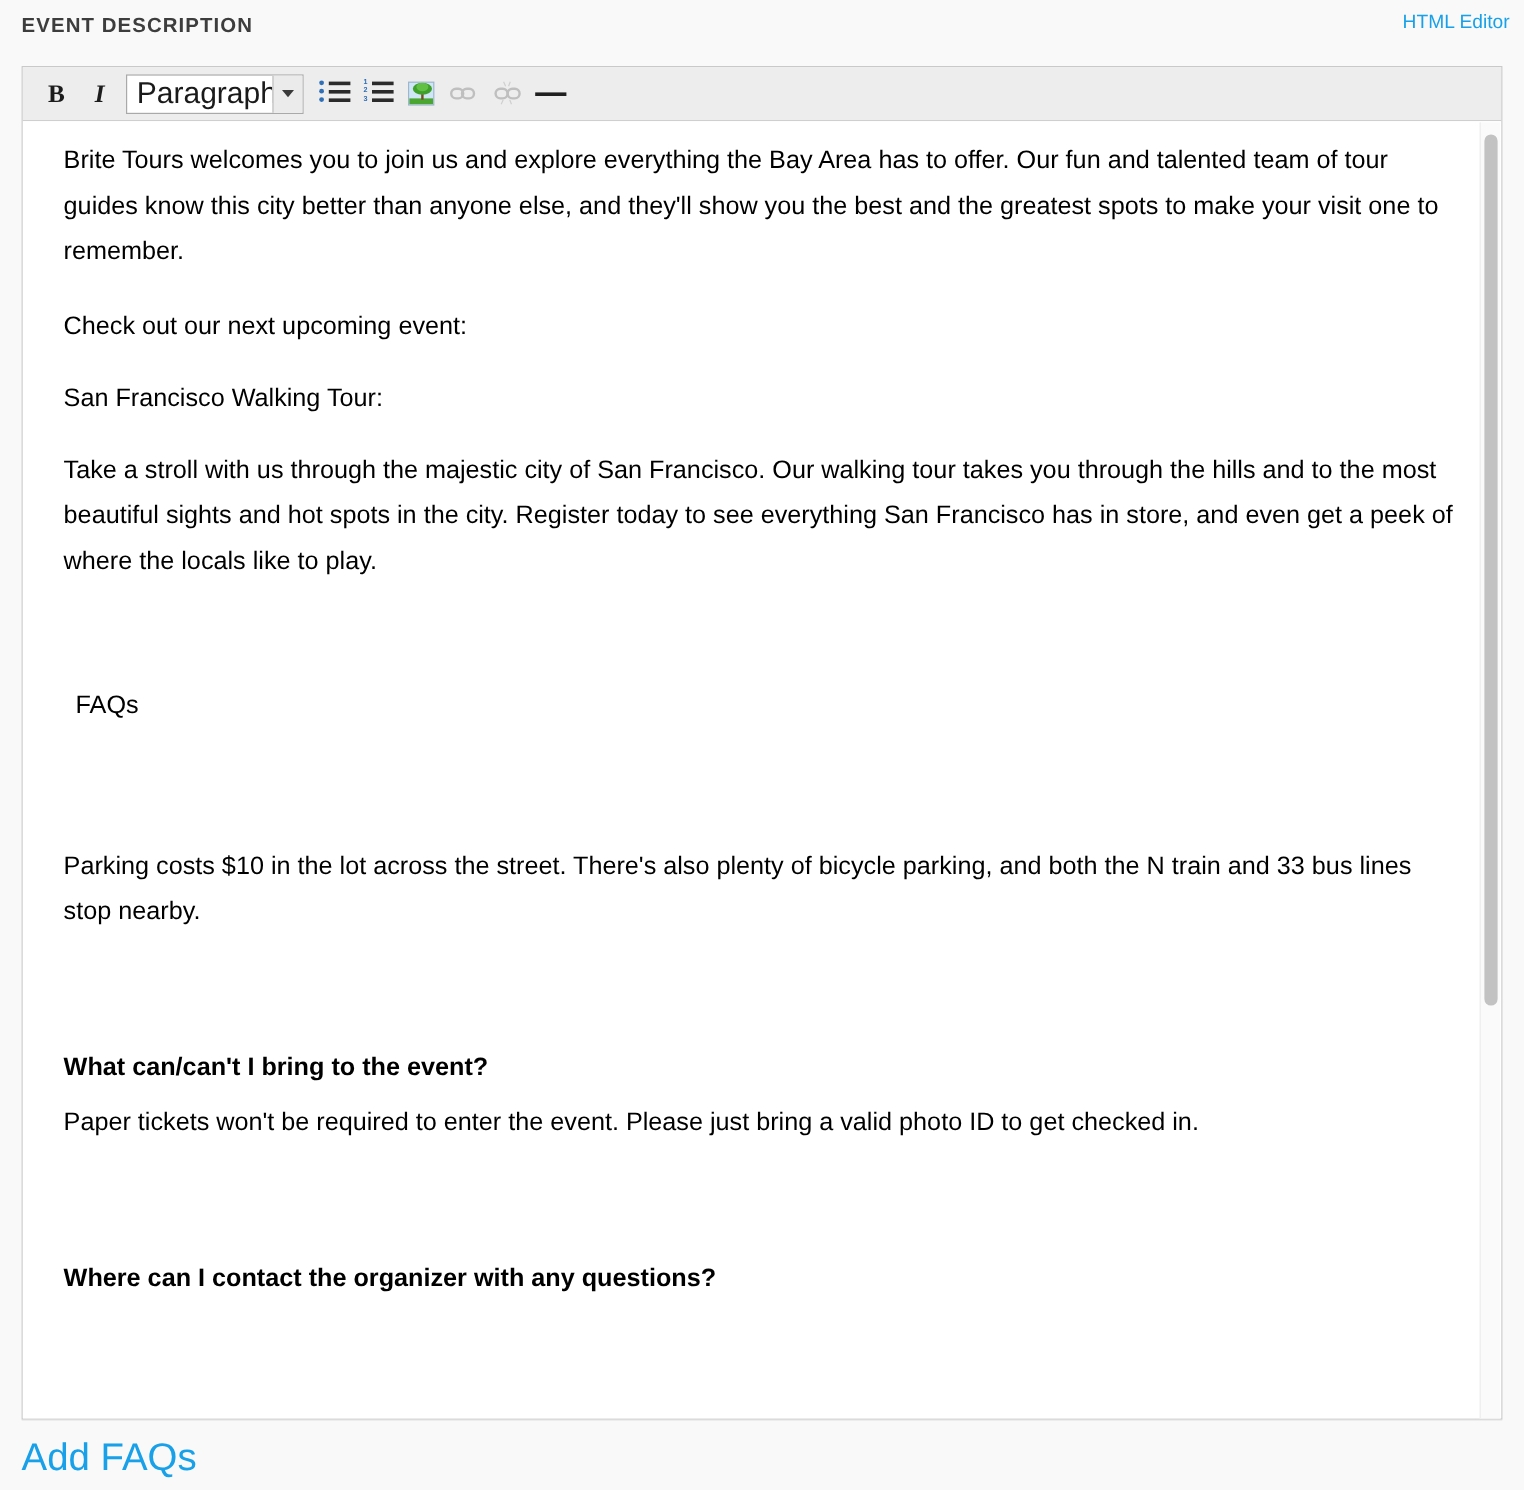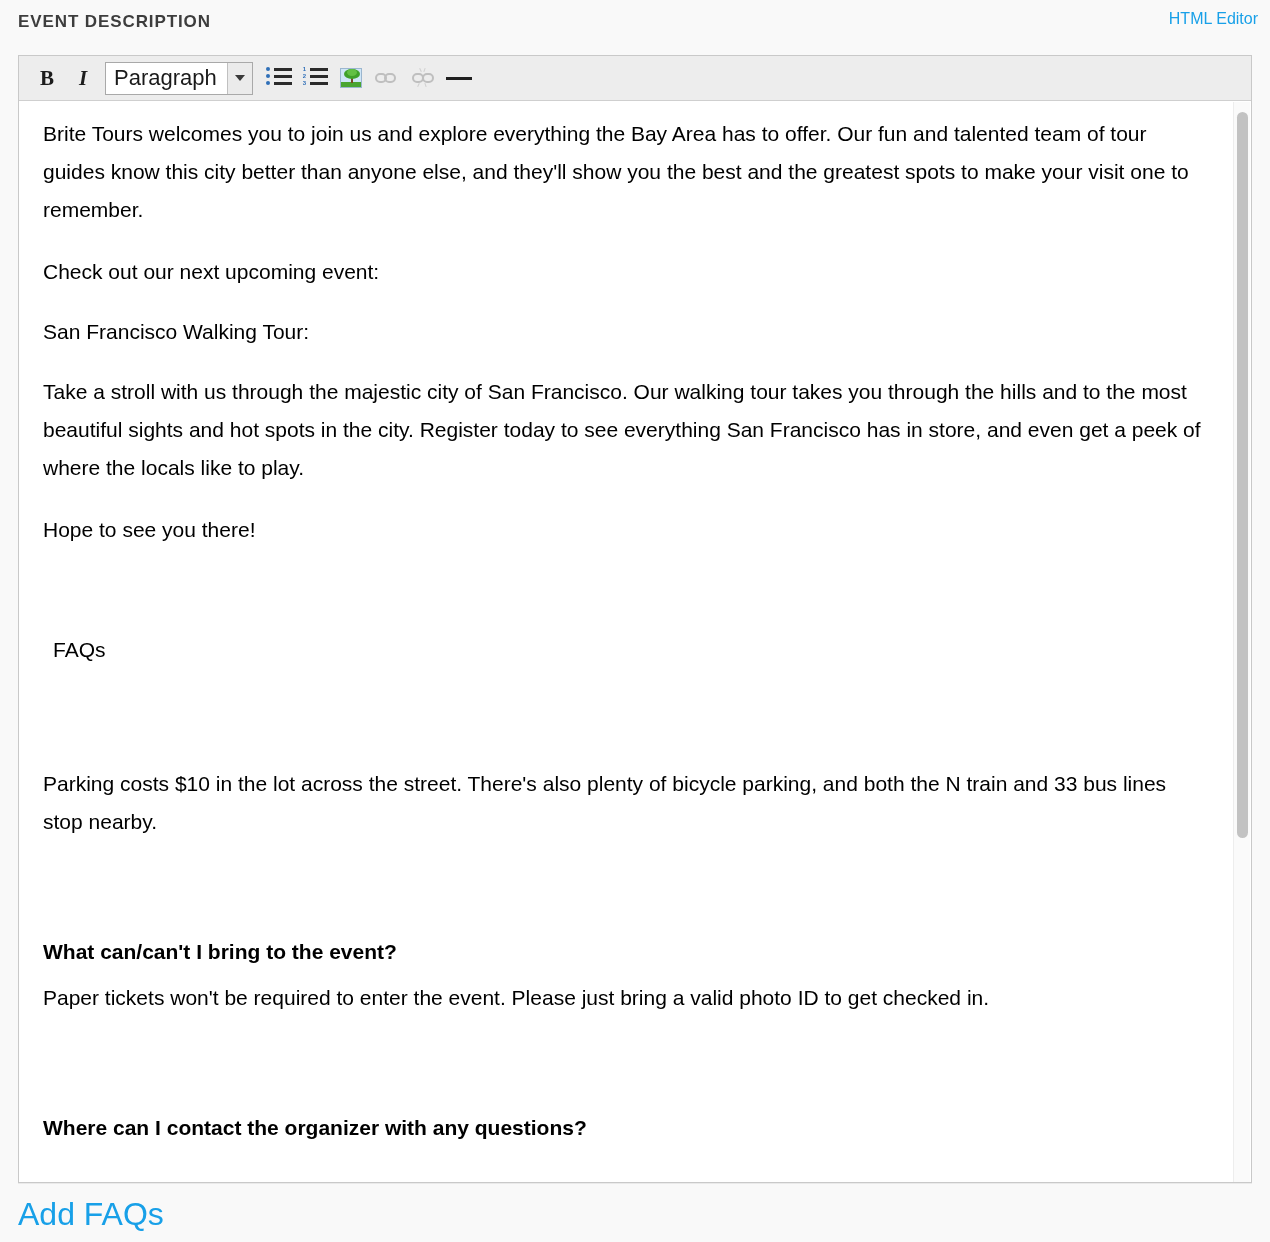--- a/index.html
+++ b/index.html
@@ -107,21 +107,21 @@
     margin: 0 8px 0 4px;
     border: 1px solid #a9a9a9;
     background: #ffffff;
     display: flex;
     align-items: center;
     cursor: pointer;
   }
   .format-select .fs-label {
     flex: 1;
     padding-left: 8px;
-    font-size: 22px;
+    font-size: 25px;
     color: #1a1a1a;
     white-space: nowrap;
     overflow: hidden;
   }
   .format-select .fs-arrow {
     width: 25px;
     height: 31px;
     background: #ebebeb;
     border-left: 1px solid #c0c0c0;
     display: flex;
@@ -202,21 +202,21 @@
 
   
   .content-wrap {
     position: relative;
     height: 1081px;
     background: #ffffff;
     overflow: hidden;
   }
   .content {
     position: absolute;
-    left: 6px; top: 0; right: 0;
+    left: 16px; top: 0; right: 0;
     padding: 14px 40px 20px 18px;
   }
   .content p {
     margin: 0 0 24px 0;
     font-size: 21px;
     line-height: 38px;
     color: #000000;
   }
   .content p.tight { margin-bottom: 22px; }
   .content p.faq-title {
@@ -365,21 +365,20 @@
       <div class="content">
 
         <p>Brite Tours welcomes you to join us and explore everything the Bay Area has to offer. Our fun and talented team of tour guides know this city better than anyone else, and they'll show you the best and the greatest spots to make your visit one to remember.</p>
 
         <p class="tight">Check out our next upcoming event:</p>
 
         <p class="tight">San Francisco Walking Tour:</p>
 
         <p>Take a stroll with us through the majestic city of San Francisco. Our walking tour takes you through the hills and to the most beautiful sights and hot spots in the city. Register today to see everything San Francisco has in store, and even get a peek of where the locals like to play.</p>
 
-        <p class="tight">Hope to see you there!</p>
 
         <p class="faq-title">FAQs</p>
 
         <p class="answer">Parking costs $10 in the lot across the street. There's also plenty of bicycle parking, and both the N train and 33 bus lines stop nearby.</p>
 
         <h4 class="spaced-top">What can/can't I bring to the event?</h4>
         <p class="answer">Paper tickets won't be required to enter the event. Please just bring a valid photo ID to get checked in.</p>
 
         <h4 class="spaced-top">Where can I contact the organizer with any questions?</h4>
 

